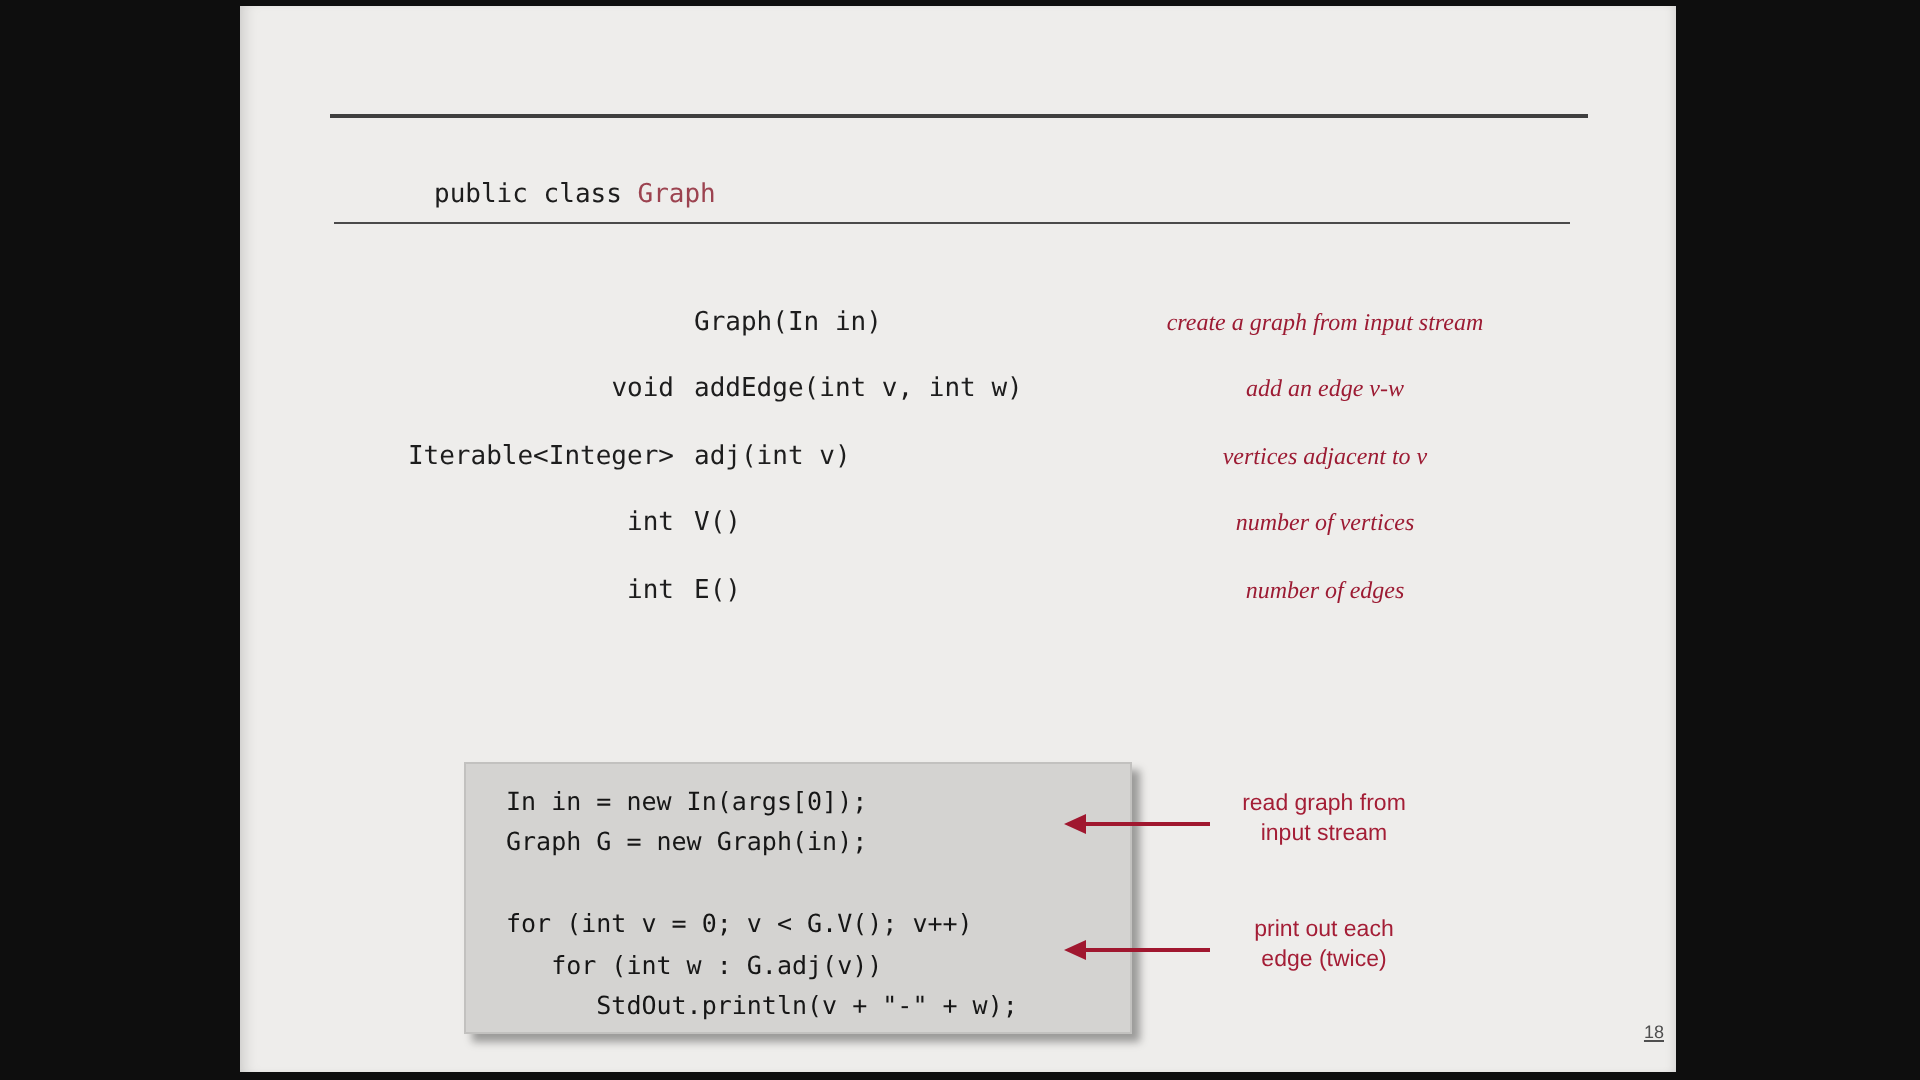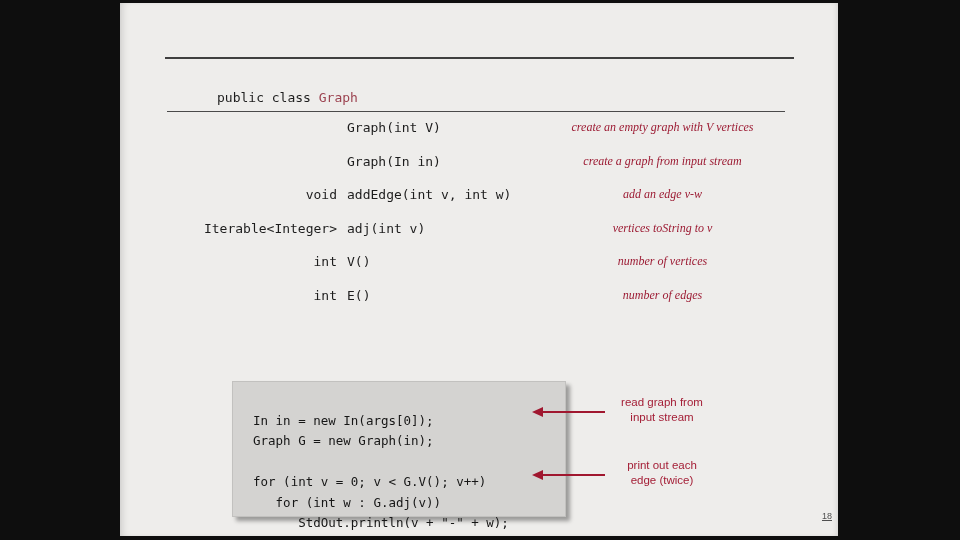--- a/index.html
+++ b/index.html
@@ -56,21 +56,21 @@
     position: absolute; left: 112px; top: 378px;
     width: 334px; height: 136px;
     background: #d4d3d1;
     border: 1px solid #c2c1bf;
     box-shadow: 4px 4px 4px rgba(0,0,0,0.35);
   }
   .code-text {
     position: absolute; left: 20px; top: 9px;
     font-family: "DejaVu Sans Mono", monospace;
     font-size: 12.5px; line-height: 20.4px;
-    color: #161616; white-space: pre; margin-top: 20px;
+    color: #161616; white-space: pre;
   }
 
   .callout {
     position: absolute; width: 130px; text-align: center;
     font-size: 11.5px; line-height: 15px; color: #a41e36;
   }
   .callout-1 { left: 477px; top: 392px; }
   .callout-2 { left: 477px; top: 455px; }
 
   .arrow { position: absolute; height: 0; }
@@ -99,39 +99,34 @@
 <body>
 
 <div class="stage">
   <div class="slide">
 
     <div class="rule rule-title"></div>
 
     <div class="class-decl"><span>public class </span><span class="class-name">Graph</span></div>
     <div class="rule rule-class"></div>
 
-    <div class="api-row" style="top:117px">
-      <span class="api-type"></span>
-      <span class="api-method">Graph(int V)</span>
-      <span class="api-desc">create an empty graph with V vertices</span>
-    </div>
     <div class="api-row" style="top:184px">
       <span class="api-type">void</span>
       <span class="api-method">addEdge(int v, int w)</span>
       <span class="api-desc">add an edge v-w</span>
     </div>
     <div class="api-row" style="top:151px">
       <span class="api-type"></span>
       <span class="api-method">Graph(In in)</span>
       <span class="api-desc">create a graph from input stream</span>
     </div>
     <div class="api-row" style="top:218px">
       <span class="api-type">Iterable&lt;Integer&gt;</span>
       <span class="api-method">adj(int v)</span>
-      <span class="api-desc">vertices toString to v</span>
+      <span class="api-desc">vertices adjacent to v</span>
     </div>
     <div class="api-row" style="top:251px">
       <span class="api-type">int</span>
       <span class="api-method">V()</span>
       <span class="api-desc">number of vertices</span>
     </div>
     <div class="api-row" style="top:285px">
       <span class="api-type">int</span>
       <span class="api-method">E()</span>
       <span class="api-desc">number of edges</span>

